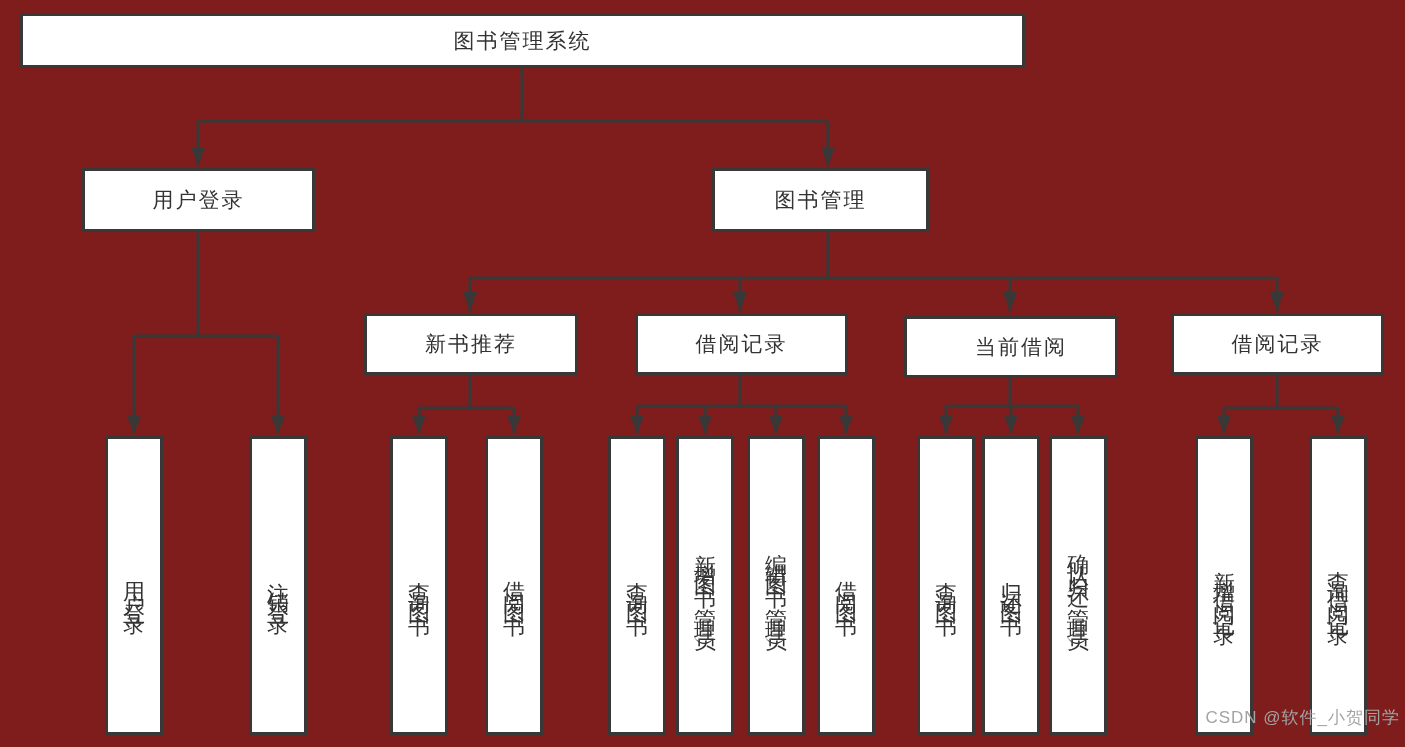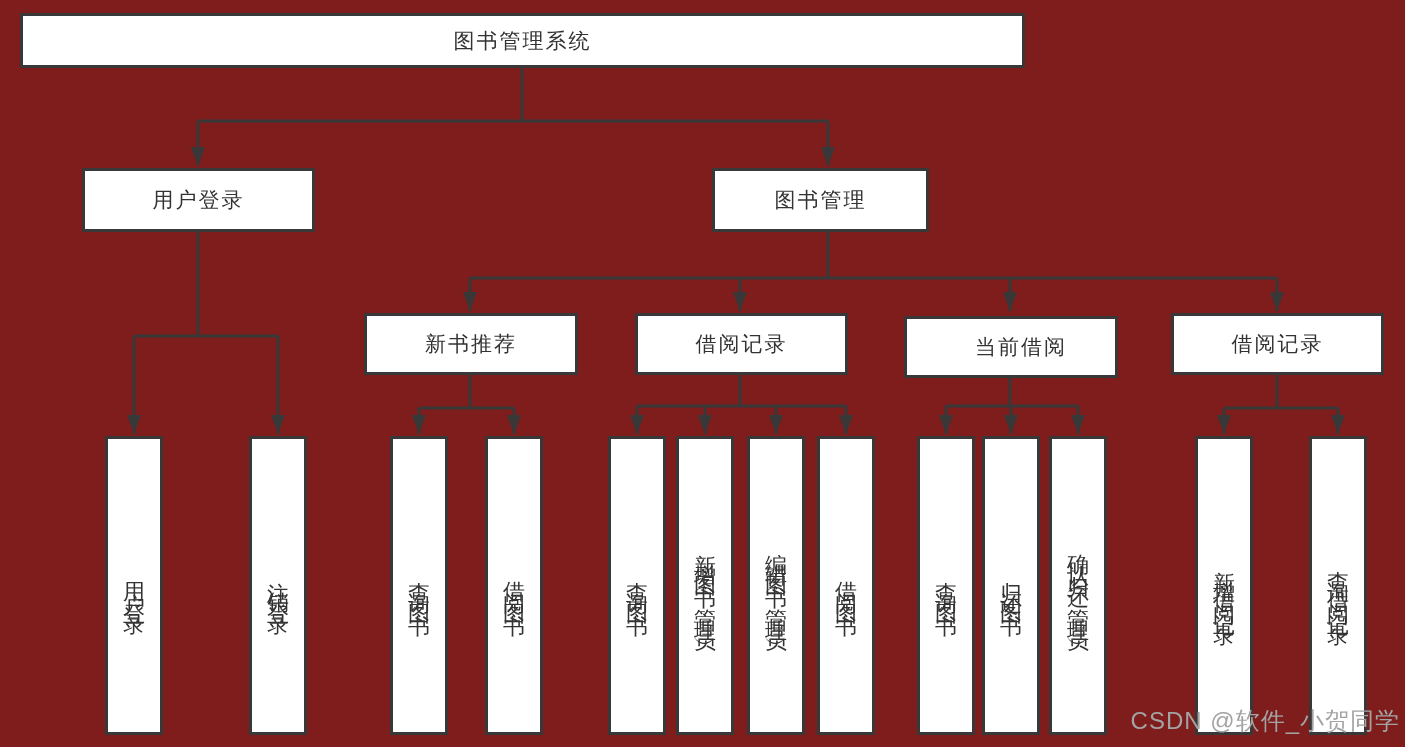--- a/index.html
+++ b/index.html
@@ -38,22 +38,22 @@
   .vtext {
     writing-mode: vertical-rl;
     font-size: 22px;
     letter-spacing: 11px;
     line-height: 1;
     white-space: nowrap;
   }
   .watermark {
     position: absolute;
     right: 5px;
-    bottom: 10px;
-    font-size: 24px;
+    bottom: 18px;
+    font-size: 17px;
     color: #a3a3a3;
     letter-spacing: 1px;
     white-space: nowrap;
   }
 </style>
 </head>
 <body>
 
 <div class="stage">
 

